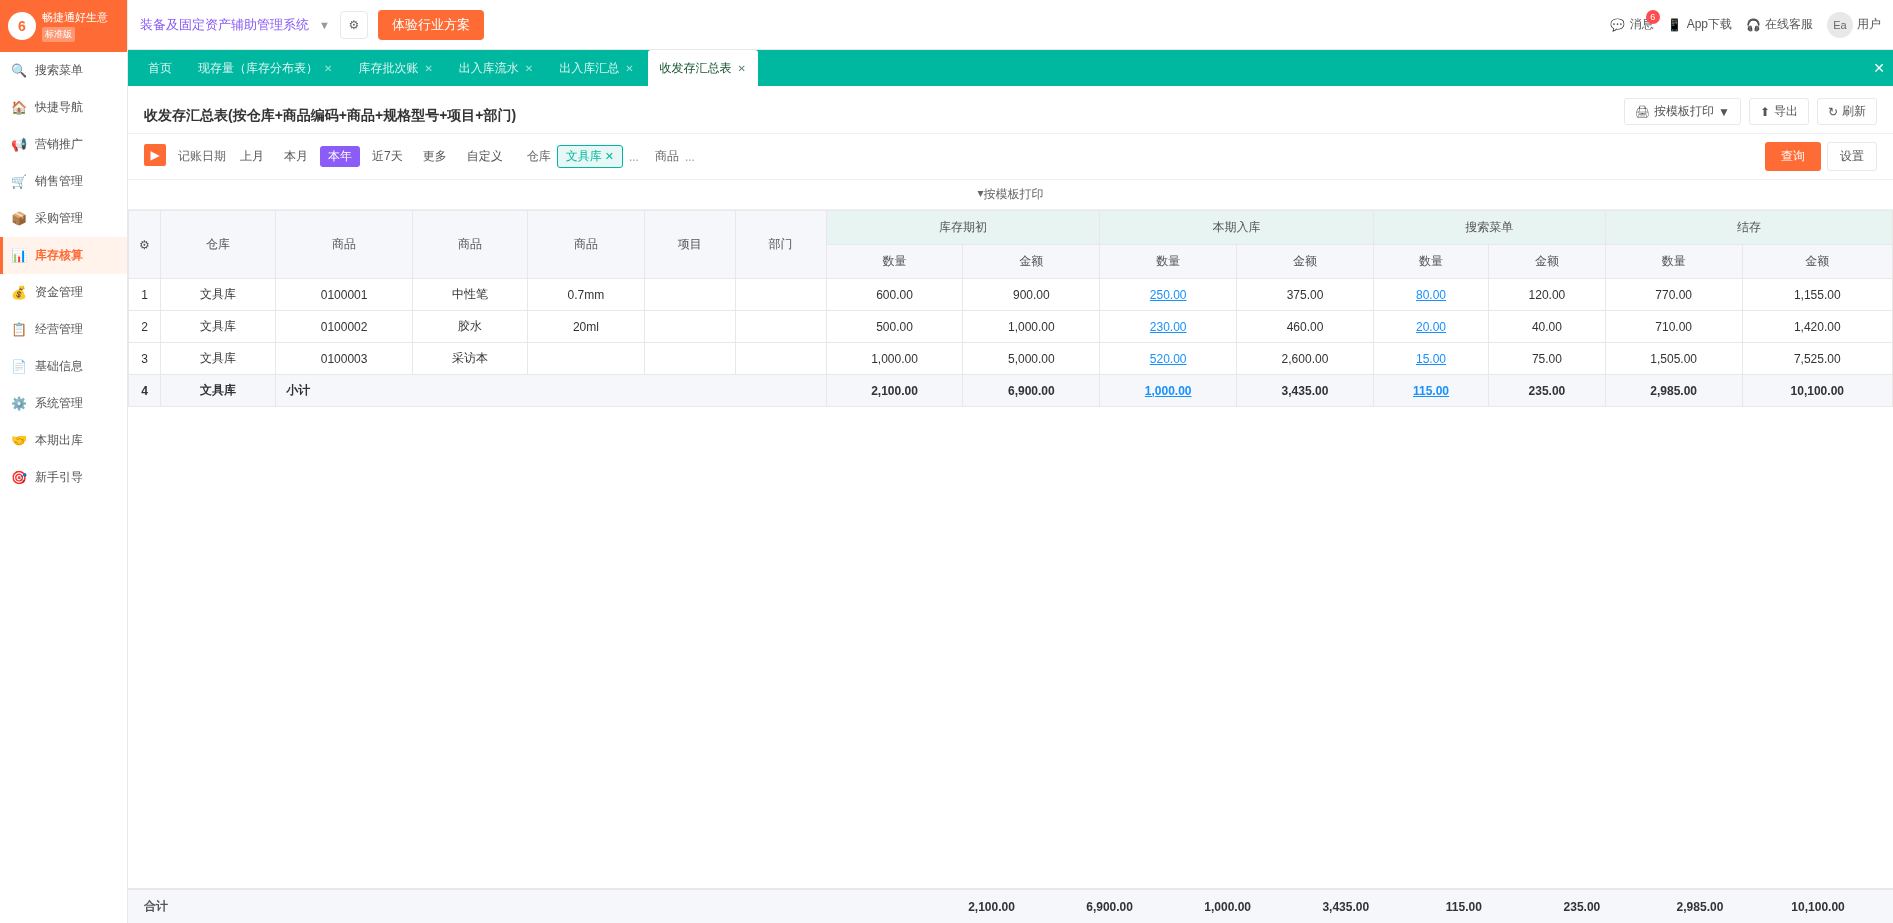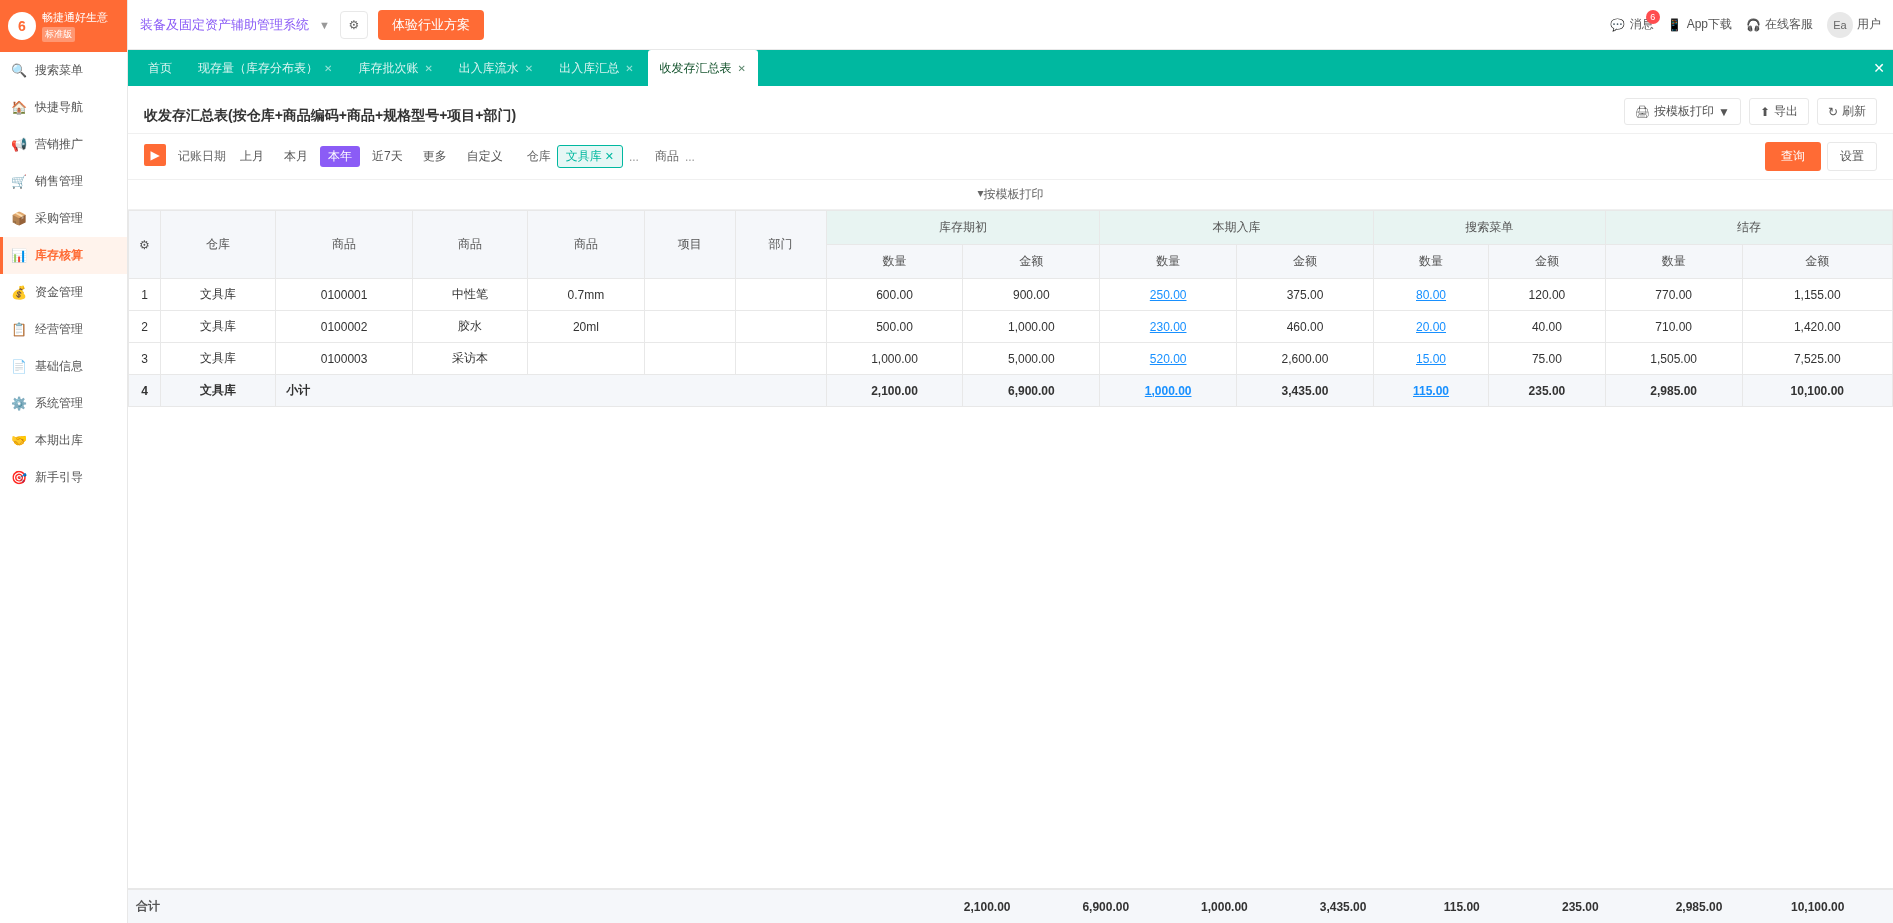--- a/index.html
+++ b/index.html
@@ -73,21 +73,21 @@
     thead th { padding: 8px 10px; text-align: center; border: 1px solid #e8e8e8; color: #555; font-weight: normal; white-space: nowrap; }
     thead th.group-header { background: #e8f4f2; }
     tbody tr { border-bottom: 1px solid #f0f0f0; }
     tbody tr.subtotal { background: #f5f7fa; font-weight: bold; }
     tbody td { padding: 7px 10px; text-align: center; border: 1px solid #e8e8e8; color: #333; white-space: nowrap; }
     tbody td a { color: #1890ff; text-decoration: underline; cursor: pointer; }
     .table-settings-col { width: 32px; }
     .settings-icon-cell { display: flex; align-items: center; justify-content: center; }
 
     
-    .table-footer { position: fixed; bottom: 0; left: 120px; right: 0; background: #f5f7fa; border-top: 2px solid #e8e8e8; padding: 8px 16px; display: flex; align-items: center; z-index: 97; }
+    .table-footer { position: fixed; bottom: 0; left: 128px; right: 0; background: #f5f7fa; border-top: 2px solid #e8e8e8; padding: 8px 16px; display: flex; align-items: center; z-index: 97; }
     .footer-label { font-size: 12px; color: #555; font-weight: bold; min-width: 80px; }
     .footer-cells { display: flex; flex: 1; }
     .footer-cell { flex: 1; text-align: center; font-size: 12px; color: #333; font-weight: bold; }
 
     .filter-row { display: flex; align-items: flex-start; padding: 8px 16px; gap: 12px; border-bottom: 1px solid #f0f0f0; }
     .filter-expand-row { display: flex; justify-content: center; padding: 6px; border-bottom: 1px solid #f0f0f0; cursor: pointer; color: #666; font-size: 12px; }
 
     .orange-arrow { width: 22px; height: 22px; background: #ff6b35; display: flex; align-items: center; justify-content: center; border-radius: 2px; color: #fff; font-size: 12px; cursor: pointer; flex-shrink: 0; margin-top: 2px; }
   </style>
 </head>

